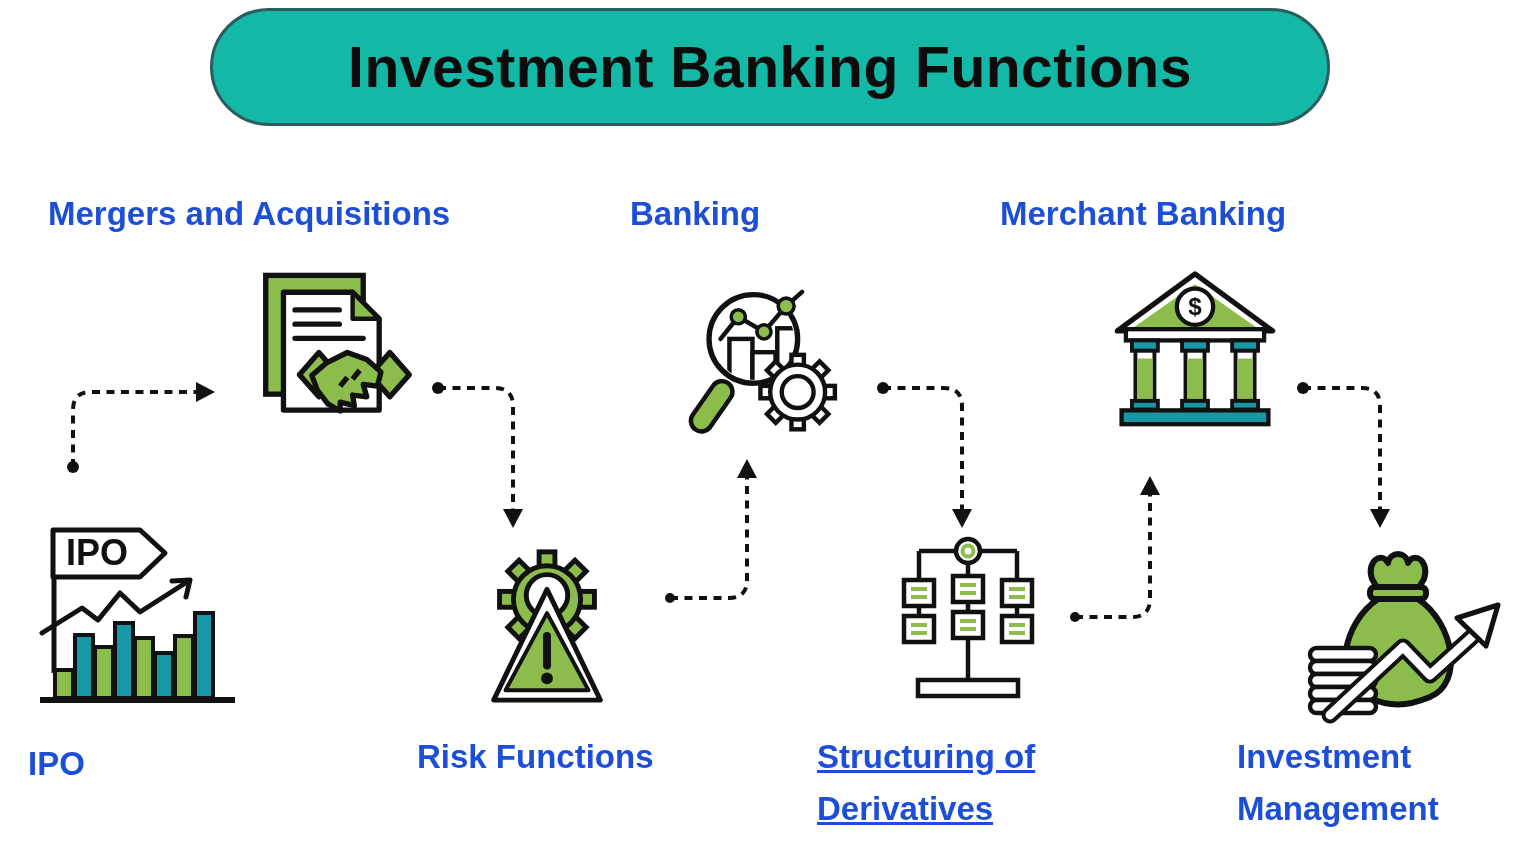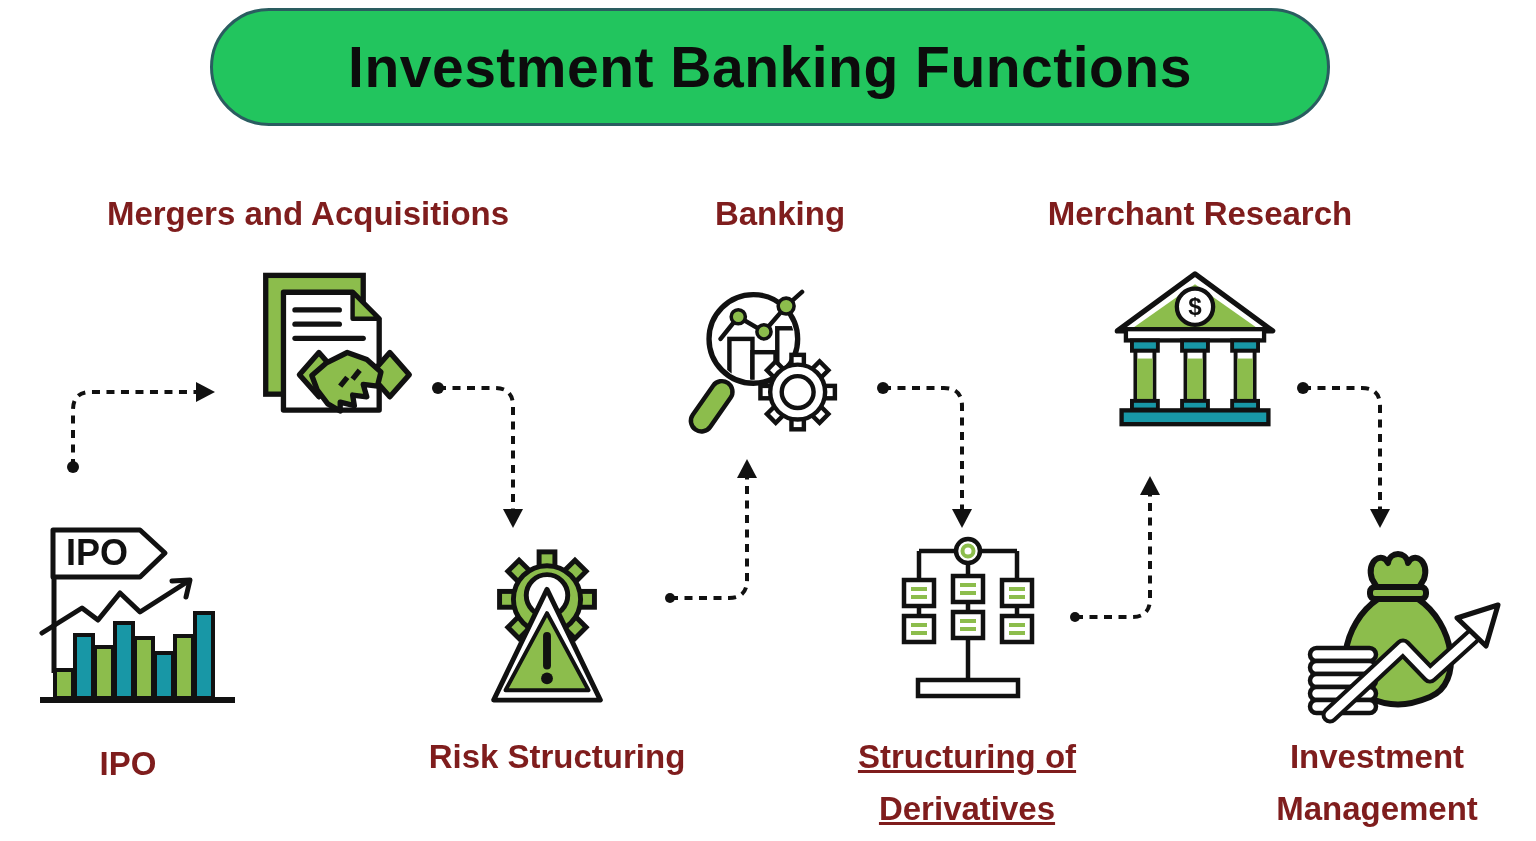--- a/index.html
+++ b/index.html
@@ -3,46 +3,46 @@
 <meta charset="utf-8">
 <style>
   html,body{margin:0;padding:0;}
   body{
     width:1536px;height:841px;position:relative;overflow:hidden;
     background:#ffffff;font-family:"Liberation Sans",sans-serif;
   }
   .title-box{
     position:absolute;left:210px;top:8px;width:1120px;height:118px;
     border:3px solid #2a5d60;border-radius:62px;box-sizing:border-box;
-    display:flex;align-items:center;justify-content:center;background:#22c55e;
+    display:flex;align-items:center;justify-content:center;background:#14b8a6;
   }
   .title-box h1{
     margin:0;font-size:57px;font-weight:800;color:#0c0c0c;letter-spacing:0.5px;
   }
   .label{
-    position:absolute;color:#7f1d1d;font-weight:700;font-size:33px;
-    text-align:center;line-height:1.58;
+    position:absolute;color:#1d4ed8;font-weight:700;font-size:33px;
+    text-align:left;line-height:1.58;
   }
   .icon{position:absolute;}
   svg{display:block;overflow:visible;}
   #connectors{position:absolute;left:0;top:0;}
   .flag-text{font-family:"Liberation Sans",sans-serif;font-weight:700;}
 </style>
 </head>
 <body>
 
 <div class="title-box">
   <h1>Investment Banking Functions</h1>
 </div>
 
 <div class="label" style="left:48px;top:188px;width:520px;">Mergers and Acquisitions</div>
 <div class="label" style="left:630px;top:188px;width:300px;">Banking</div>
-<div class="label" style="left:1000px;top:188px;width:400px;">Merchant Research</div>
+<div class="label" style="left:1000px;top:188px;width:400px;">Merchant Banking</div>
 <div class="label" style="left:28px;top:738px;width:200px;">IPO</div>
-<div class="label" style="left:417px;top:731px;width:280px;">Risk Structuring</div>
+<div class="label" style="left:417px;top:731px;width:280px;">Risk Functions</div>
 <div class="label" style="left:817px;top:731px;width:300px;text-decoration:underline;">Structuring of Derivatives</div>
 <div class="label" style="left:1237px;top:731px;width:280px;">Investment Management</div>
 
 <svg id="connectors" width="1536" height="841" viewBox="0 0 1536 841">
   <g stroke="#111" fill="none" stroke-width="4" stroke-dasharray="8 6.5">
     <path d="M 73 467 L 73 410 Q 73 392 91 392 L 196 392"></path>
     <path d="M 438 388 L 495 388 Q 513 388 513 406 L 513 509"></path>
     <path d="M 670 598 L 729 598 Q 747 598 747 580 L 747 478"></path>
     <path d="M 883 388 L 944 388 Q 962 388 962 406 L 962 509"></path>
     <path d="M 1075 617 L 1132 617 Q 1150 617 1150 599 L 1150 495"></path>

